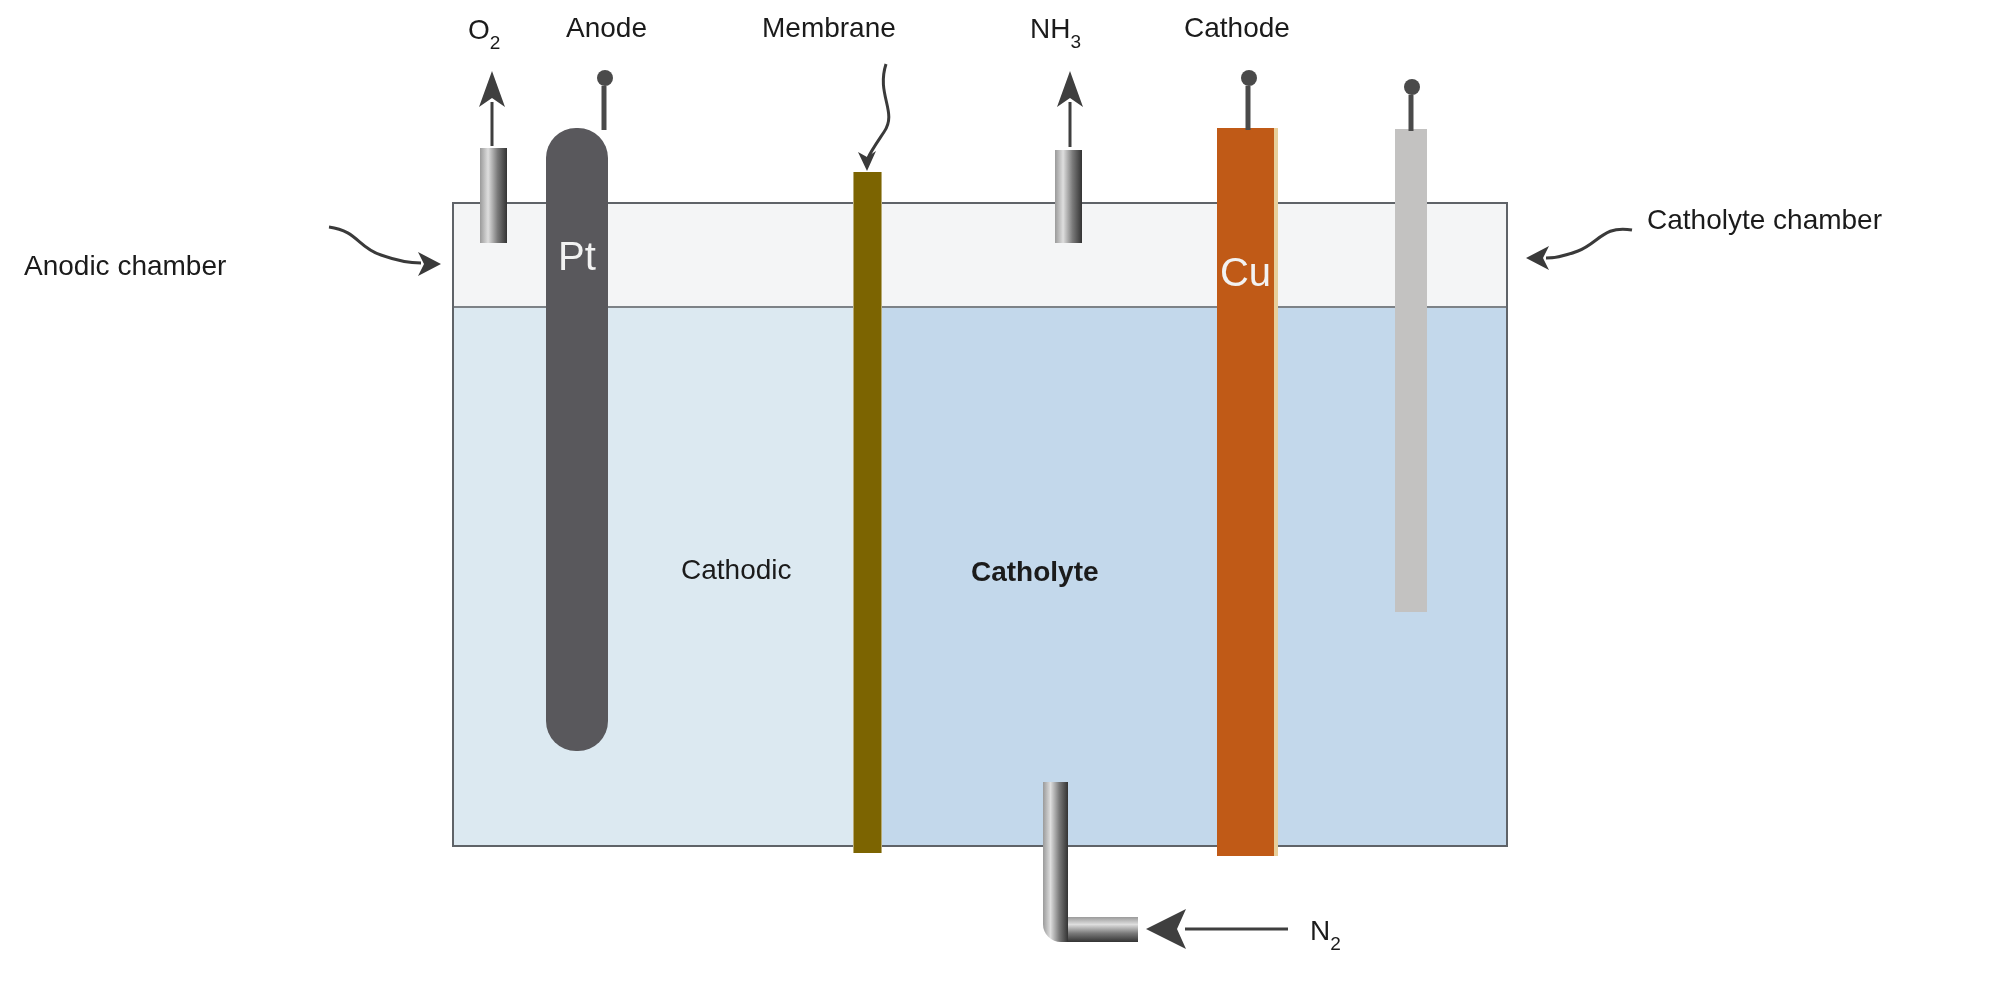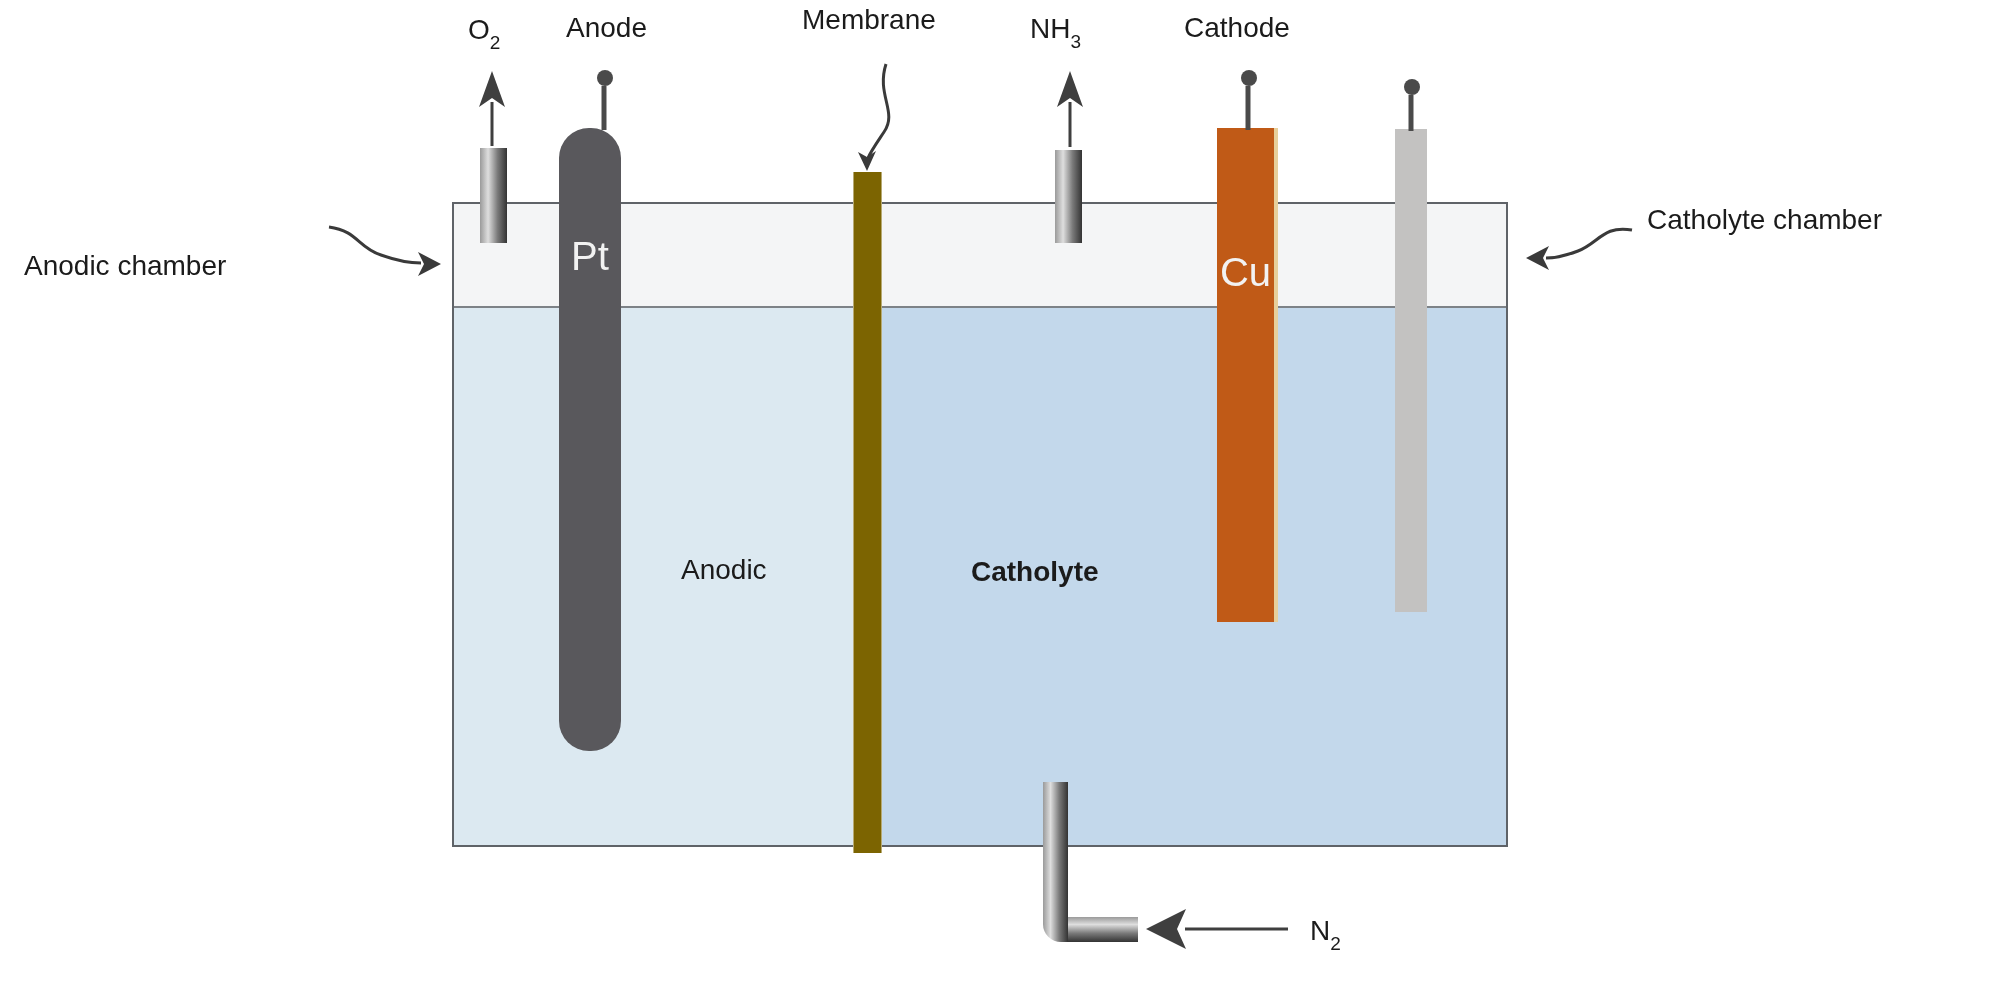--- a/index.html
+++ b/index.html
@@ -19,22 +19,22 @@
   .anolyte-fill{left:0;width:401px;background:var(--c-anolyte,#dce9f1);}
   .catholyte-fill{left:401px;right:0;background:var(--c-catholyte,#c3d8eb);}
   
   .membrane{
     position:absolute;left:853px;top:172px;width:29px;height:681px;
     background:var(--c-membrane,#7c6401);z-index:5;
     border-left:1px solid rgba(255,255,255,.45);border-right:1px solid rgba(255,255,255,.45);
     box-sizing:border-box;
   }
   .electrode{position:absolute;z-index:6;}
-  .pt{left:559px;top:128px;width:62px;height:623px;background:var(--c-anode_pt,#59585c);border-radius:30px;}
-  .cu{left:1217px;top:128px;width:61px;height:494px;background:var(--c-cathode_cu,#c05a17);
+  .pt{left:546px;top:128px;width:62px;height:623px;background:var(--c-anode_pt,#59585c);border-radius:30px;}
+  .cu{left:1217px;top:128px;width:61px;height:728px;background:var(--c-cathode_cu,#c05a17);
       border-right:4px solid #e7cf9b;box-sizing:border-box;}
   .ref{left:1395px;top:129px;width:32px;height:483px;background:var(--c-reference,#c3c2c1);}
   .electrode .metal-lbl{
     position:absolute;width:100%;text-align:center;color:#f2f2f2;font-size:40px;line-height:1;
   }
   .pt .metal-lbl{top:108px;}
   .cu .metal-lbl{top:124px;}
   
   .tube-v{
     position:absolute;z-index:7;
@@ -108,30 +108,30 @@
     <path d="M441 264 L418 252 L424 264 L418 276 Z" fill="#3a3a3a"></path>
 
     <path d="M1632 230 C 1603 225, 1599 243, 1578 251 C 1565 256, 1554 258, 1546 258" fill="none" stroke="#3a3a3a" stroke-width="3"></path>
     <path d="M1526 258 L1549 246 L1543 258 L1549 270 Z" fill="#3a3a3a"></path>
   </svg>
 
   <div class="lbl z12" style="left:468px;top:16px;"><span>O</span><sub>2</sub></div>
 
   <div class="lbl z12" style="left:566px;top:14px;text-align:center;">Anode</div>
 
-  <div class="lbl z12" style="left:762px;top:6px;margin-left:40px;">Membrane</div>
+  <div class="lbl z12" style="left:762px;top:14px;">Membrane</div>
 
   <div class="lbl z12" style="left:1030px;top:15px;"><span>NH</span><sub>3</sub></div>
 
   <div class="lbl z12" style="left:1184px;top:14px;">Cathode</div>
 
 
   <div class="lbl z12" style="left:24px;top:204px;margin-top:48px;">Anodic chamber</div>
 
   <div class="lbl z12" style="left:1647px;top:206px;">Catholyte chamber</div>
 
-  <div class="lbl z12" style="left:681px;top:556px;">Anodic</div>
+  <div class="lbl z12" style="left:681px;top:556px;">Cathodic</div>
 
   <div class="lbl z12" style="left:971px;top:558px;font-weight:bold;">Catholyte</div>
 
   <div class="lbl z12" style="left:1310px;top:917px;"><span>N</span><sub>2</sub></div>
 
 </div>
 
 </body></html>

